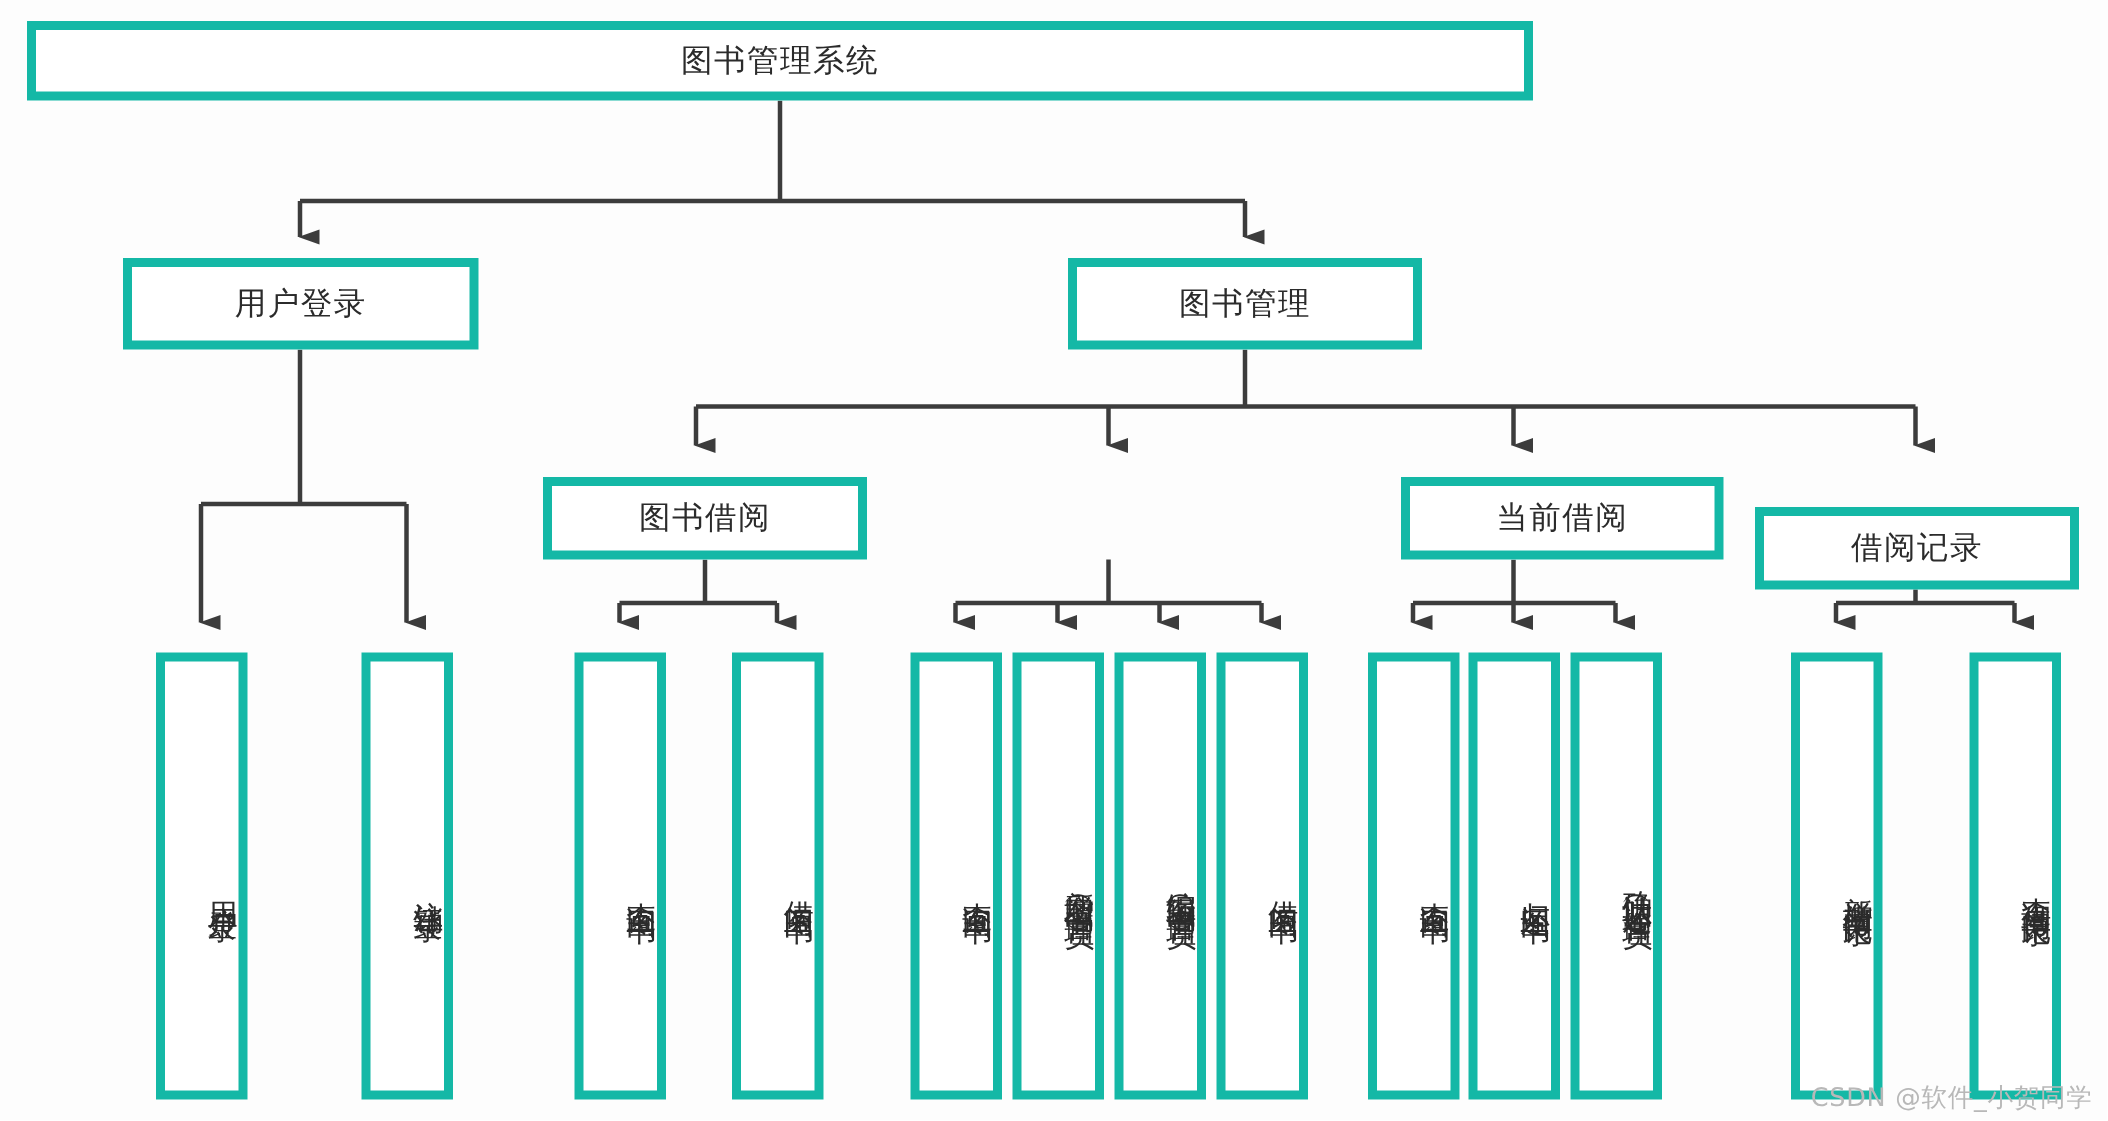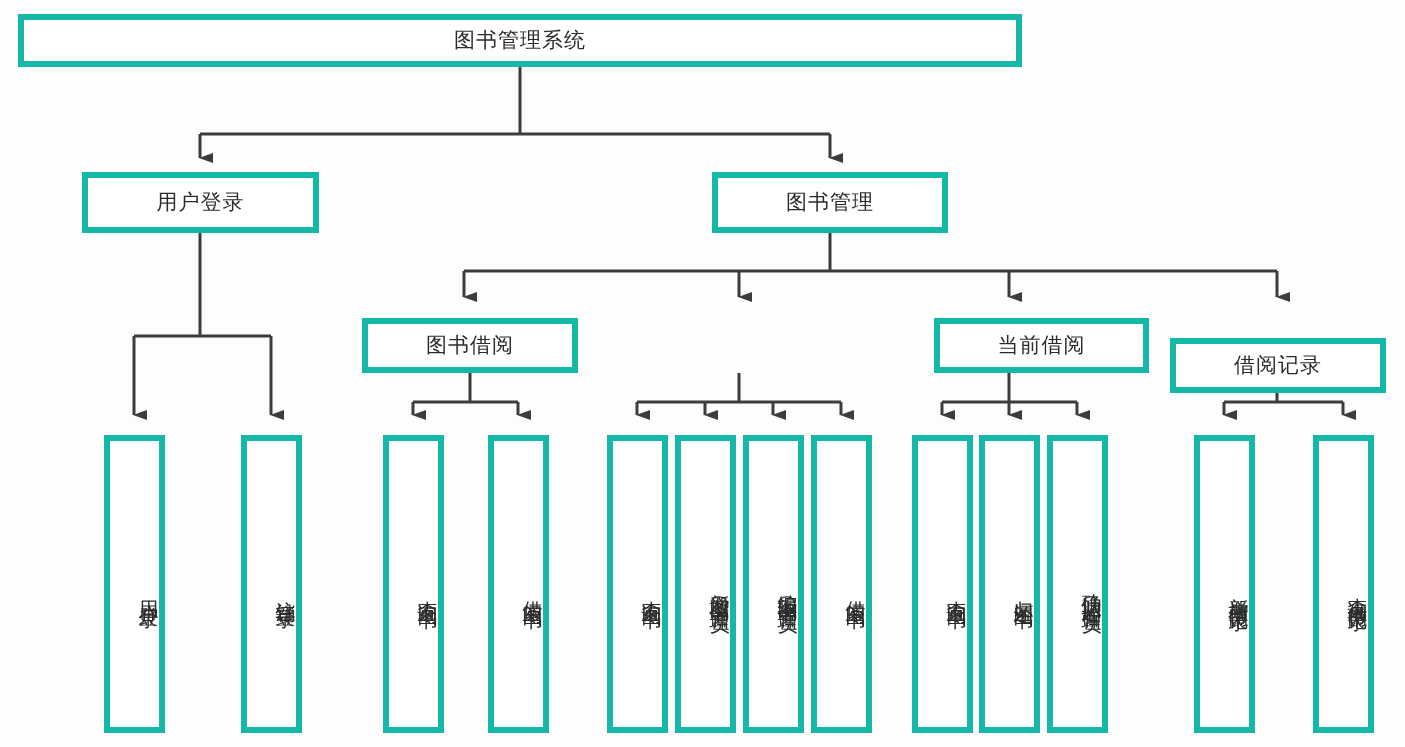--- a/index.html
+++ b/index.html
@@ -179,14 +179,15 @@
     <span class="vtext">确认归还（管理员）</span>
   </div>
 
   <div class="node v" style="left:1194px; top:435px; width:61px; height:298px;">
     <span class="vtext">新增借阅记录</span>
   </div>
   <div class="node v" style="left:1313px; top:435px; width:61px; height:298px;">
     <span class="vtext">查询借阅记录</span>
   </div>
 
+  <div id="watermark">CSDN @软件_小贺同学</div>
 
 </div>
 
 </body></html>

